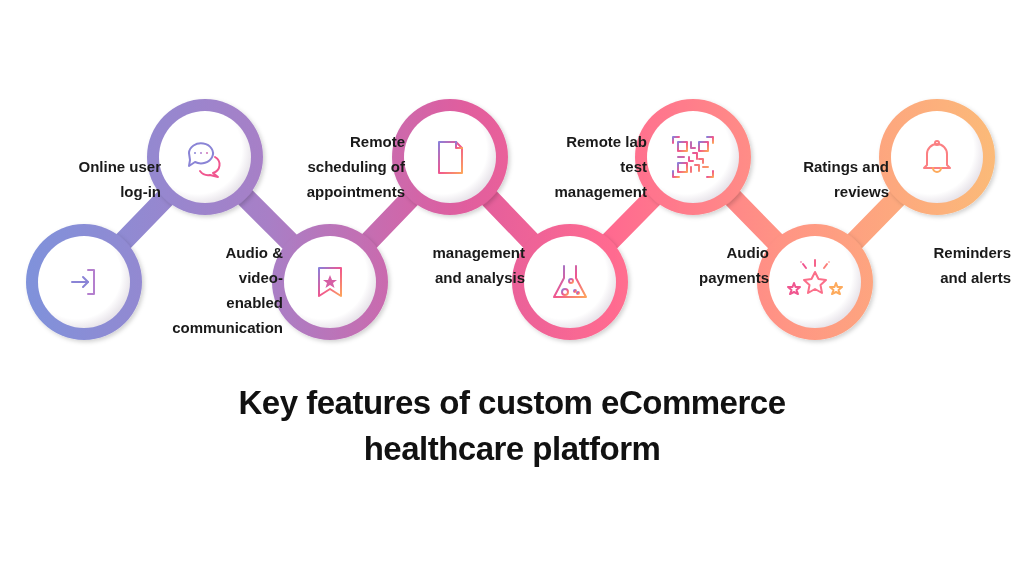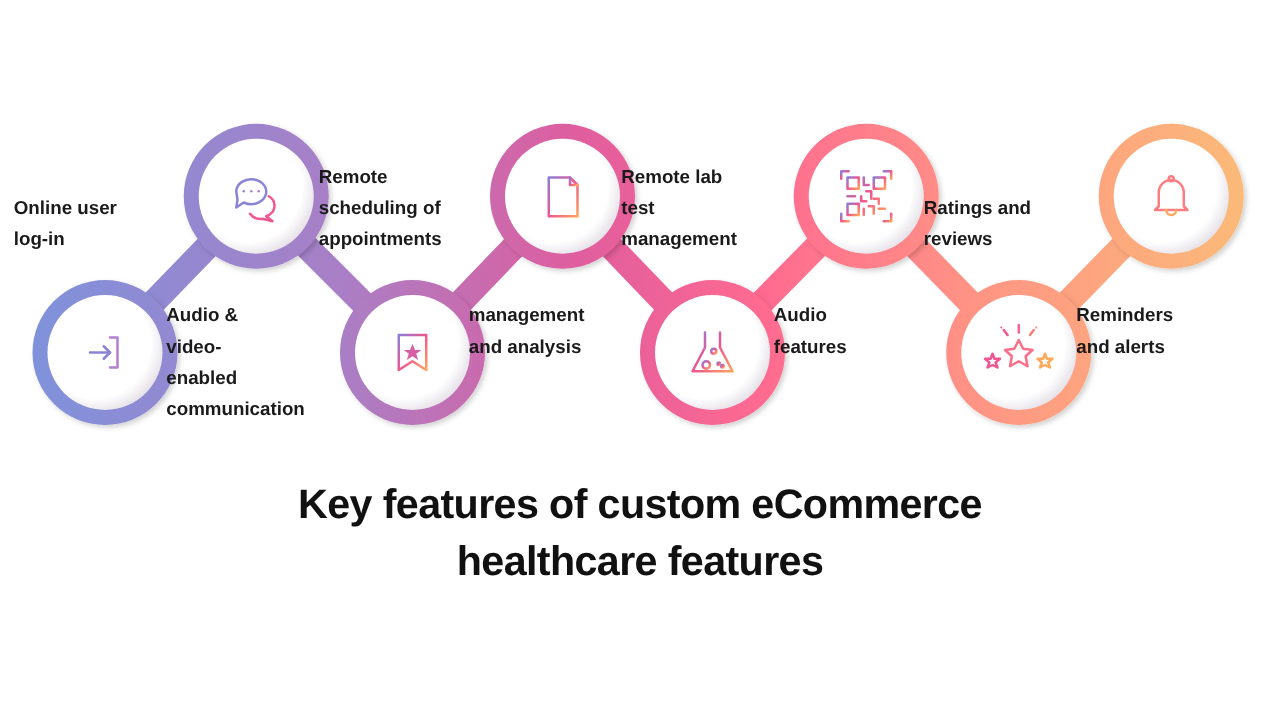--- a/index.html
+++ b/index.html
@@ -1,19 +1,19 @@
 <!DOCTYPE html>
 <html><head>
 <meta charset="utf-8">
 <style>
   html, body { margin: 0; padding: 0; background: #ffffff; }
   body { width: 1024px; height: 568px; position: relative; overflow: hidden;
          font-family: "Liberation Sans", "DejaVu Sans", sans-serif; }
   #chain { position: absolute; left: 0; top: 0; }
-  .label { position: absolute; text-align: left; font-weight: bold; font-size: 15px;
+  .label { position: absolute; text-align: right; font-weight: bold; font-size: 15px;
            line-height: 25px; color: #1a1a1a; width: 150px; margin-left: -75px; }
   .title { position: absolute; left: 0; width: 1024px; top: 380px; text-align: center;
            font-weight: bold; font-size: 33px; line-height: 46px; color: #111111; letter-spacing: -0.5px; }
 </style>
 </head>
 <body>
 
 <svg id="chain" width="1024" height="568" viewBox="0 0 1024 568">
   <defs>
     <linearGradient id="ringGrad" x1="25" y1="0" x2="1000" y2="0" gradientUnits="userSpaceOnUse">
@@ -162,27 +162,27 @@
   <div>management</div>
   <div>and analysis</div>
 </div>
 <div class="label" style="left:572px; top:129px;">
   <div>Remote lab</div>
   <div>test</div>
   <div>management</div>
 </div>
 <div class="label" style="left:694px; top:240px;">
   <div>Audio</div>
-  <div>features</div>
+  <div>payments</div>
 </div>
 <div class="label" style="left:814px; top:154px;">
   <div>Ratings and</div>
   <div>reviews</div>
 </div>
 <div class="label" style="left:936px; top:240px;">
   <div>Reminders</div>
   <div>and alerts</div>
 </div>
 
 <div class="title">
   <div>Key features of custom eCommerce</div>
-  <div>healthcare features</div>
+  <div>healthcare platform</div>
 </div>
 
 </body></html>

